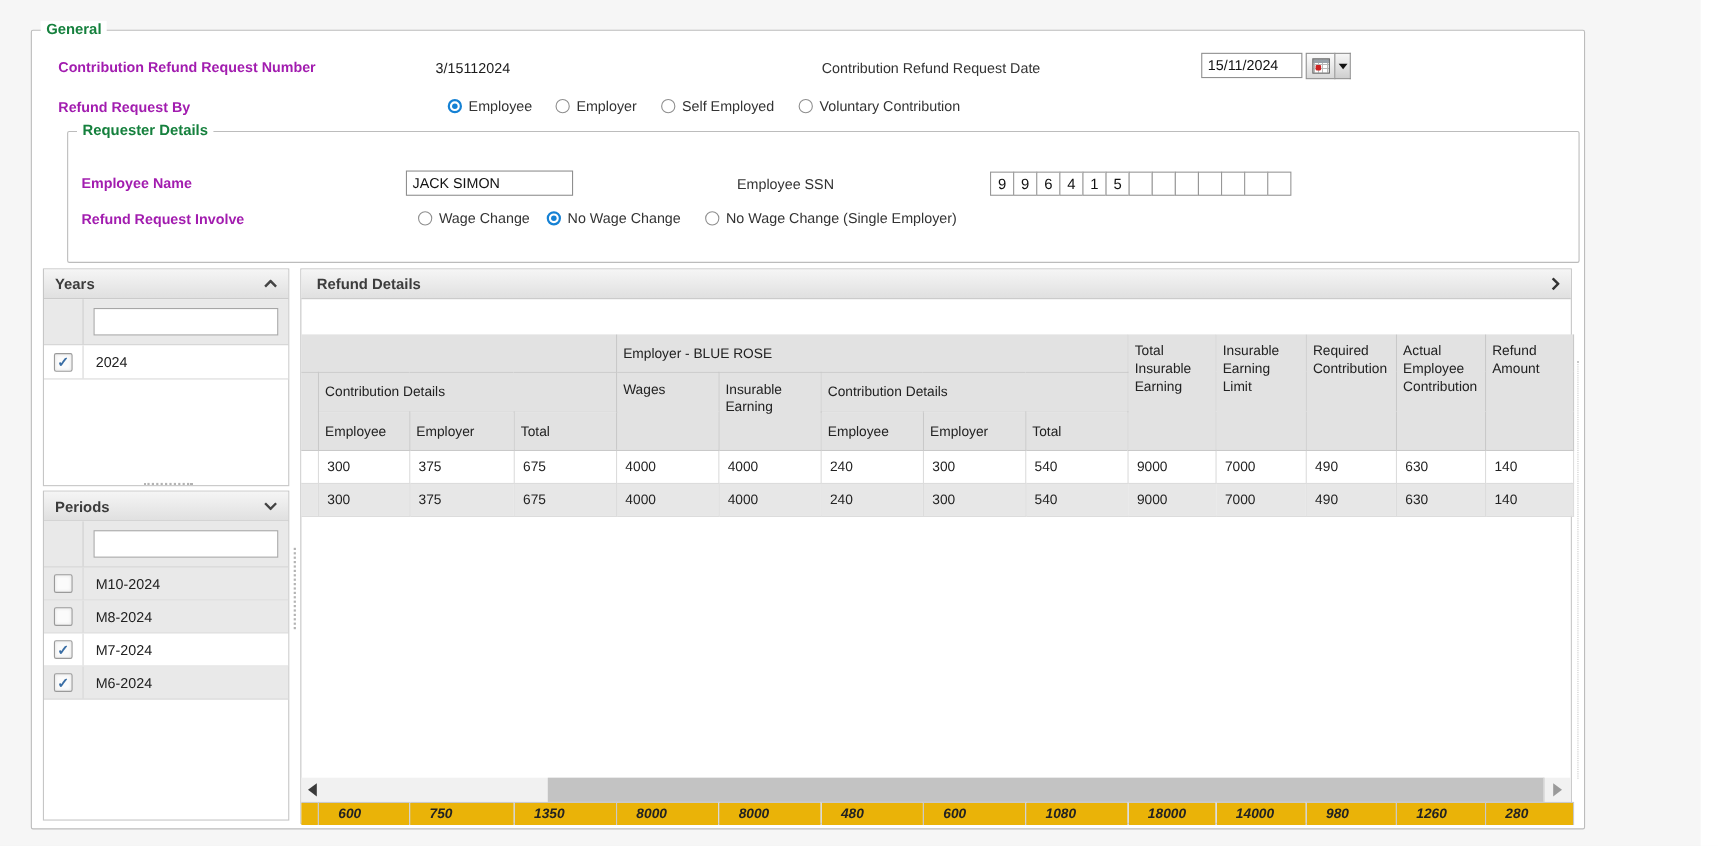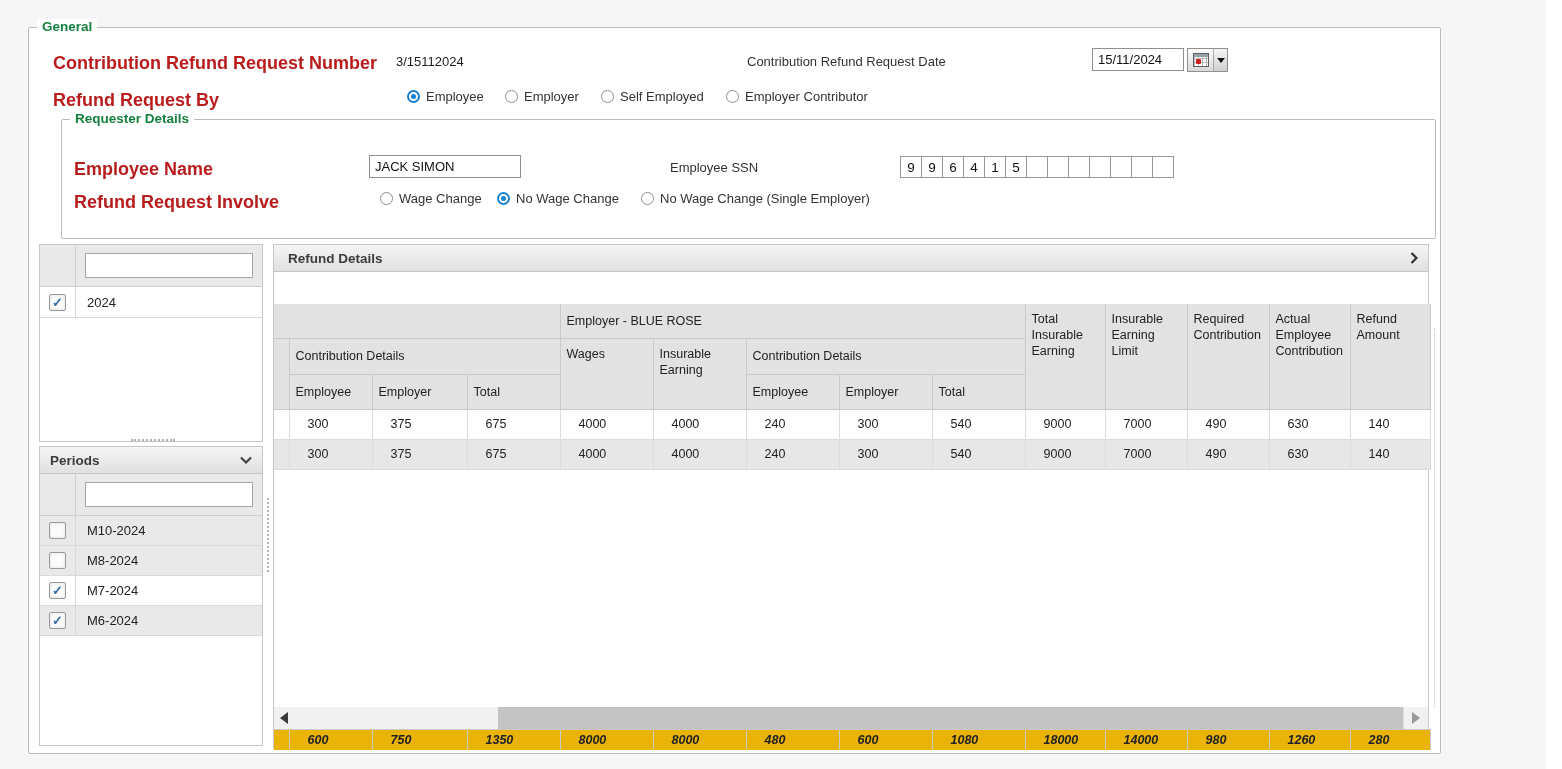--- a/index.html
+++ b/index.html
@@ -3,21 +3,21 @@
 <meta charset="utf-8">
 <style>
   html,body{margin:0;padding:0;background:#f6f6f6;font-family:"Liberation Sans",sans-serif;}
   #app{position:relative;width:1562px;height:769px;background:#f6f6f6;overflow:hidden;font-size:13px;color:#333;}
   .right-strip{position:absolute;right:0;top:0;width:16px;height:100%;background:#ffffff;}
 
   
   .fs{position:absolute;background:#fff;border:1px solid #bcbcbc;border-radius:2px;box-sizing:border-box;}
   .fs-legend{position:absolute;top:-9px;left:8px;background:#fff;padding:0 5px;font-weight:bold;font-size:13.5px;color:#15803d;line-height:16px;}
 
-  .lbl{position:absolute;font-weight:bold;color:#b91c1c;font-size:18px;white-space:nowrap;}
+  .lbl{position:absolute;font-weight:bold;color:#a21caf;font-size:13px;white-space:nowrap;}
   .plain{position:absolute;color:#333;font-size:13px;white-space:nowrap;}
   .val{position:absolute;color:#1c1c1c;font-size:13px;white-space:nowrap;}
 
   .tin{position:absolute;border:1px solid #8f8f8f;background:#fff;font-family:"Liberation Sans",sans-serif;
        font-size:13px;color:#111;padding:2px 5px;box-sizing:border-box;outline:none;}
 
   
   .calbtn{position:absolute;width:27px;height:24px;background:linear-gradient(#fdfdfd,#d8d8d8);
           border:1px solid #8f8f8f;box-sizing:border-box;display:flex;align-items:center;justify-content:center;cursor:pointer;}
   .calarrow{position:absolute;width:15px;height:24px;background:linear-gradient(#f6f6f6,#cfcfcf);
@@ -63,21 +63,21 @@
   .grip-v2{position:absolute;height:380px;border-left:1px dotted #c9c9c9;}
 
   
   .grouprow{position:absolute;left:0;right:0;height:32px;background:#ededed;border-bottom:1px solid #d6d6d6;
             display:flex;align-items:center;padding-left:6px;font-size:14px;color:#222;box-sizing:border-box;}
   table.grid{border-collapse:collapse;table-layout:fixed;width:1156px;font-size:12.5px;color:#222;}
   table.grid th{background:#e2e2e2;border-right:1px solid #c9c9c9;border-bottom:1px solid #c9c9c9;
       font-weight:normal;text-align:left;padding:4px 6px;overflow:hidden;vertical-align:middle;box-sizing:border-box;line-height:16px;}
   table.grid th.tall{vertical-align:top;padding-top:7px;}
   table.grid td{background:#fff;border-right:1px solid #dcdcdc;border-bottom:1px solid #dcdcdc;
-      padding:4px 18px;overflow:hidden;box-sizing:border-box;}
+      padding:4px 8px;overflow:hidden;box-sizing:border-box;}
   table.grid tr.alt td{background:#e7e7e7;}
   table.grid .indent{padding:0;}
   table.grid td.indent{background:#fff;}
 
   table.totals{border-collapse:collapse;table-layout:fixed;width:1156px;font-size:12.5px;color:#222;border-top:1px solid #c9c9c9;}
   table.totals td{background:#eab308;border-right:1px solid #c9c9c9;padding:2px 6px 2px 18px;
       font-style:italic;font-weight:bold;overflow:hidden;box-sizing:border-box;}
 
   
   .hscroll{position:absolute;left:0;width:1154px;height:22px;background:#f1f1f1;}
@@ -116,21 +116,21 @@
         <div class="ropt" style="left: 476px; top: 61px;">
           <span class="radio"></span>
           <span>Employer</span>
         </div>
         <div class="ropt" style="left: 572px; top: 61px;">
           <span class="radio"></span>
           <span>Self Employed</span>
         </div>
         <div class="ropt" style="left: 697px; top: 61px;">
           <span class="radio"></span>
-          <span>Employer Contributor</span>
+          <span>Voluntary Contribution</span>
         </div>
       </div>
 
     <div class="fs" style="left:32px;top:91px;width:1375px;height:120px;text-decoration:underline;">
       <span class="fs-legend">Requester Details</span>
       <span class="lbl" style="left:12px;top:39px;">Employee Name</span>
       <input class="tin" style="left: 307px; top: 35px; width: 152px; height: 23px;" value="JACK SIMON">
       <span class="plain" style="left:608px;top:40px;">Employee SSN</span>
       <div class="ssn" style="left:838px;top:36px;" id="ssn-boxes">
           <div class="ssnbox">9</div>
@@ -158,20 +158,29 @@
             <span>No Wage Change</span>
           </div>
           <div class="ropt" style="left: 579px; top: 71px;">
             <span class="radio"></span>
             <span>No Wage Change (Single Employer)</span>
           </div>
         </div>
     </div>
 
     <div class="panel" style="left:10px;top:216px;width:224px;height:198px;">
+      <div class="phead">
+        <span>Years</span>
+        <span class="sp"></span>
+        <span class="chev">
+          <svg width="12" height="8" viewBox="0 0 12 8">
+              <polyline points="1,6.5 6,1.5 11,6.5" fill="none" stroke="#444" stroke-width="2.2"></polyline>
+            </svg>
+        </span>
+      </div>
       <div class="filterrow">
         <div class="fcell"></div>
         <div class="finwrap">
             <input value="" style="">
           </div>
       </div>
       <div id="years-list">
           <div class="lrow" style="height: 30px;">
             <div class="ccell">
               <span class="cb">✓</span>

